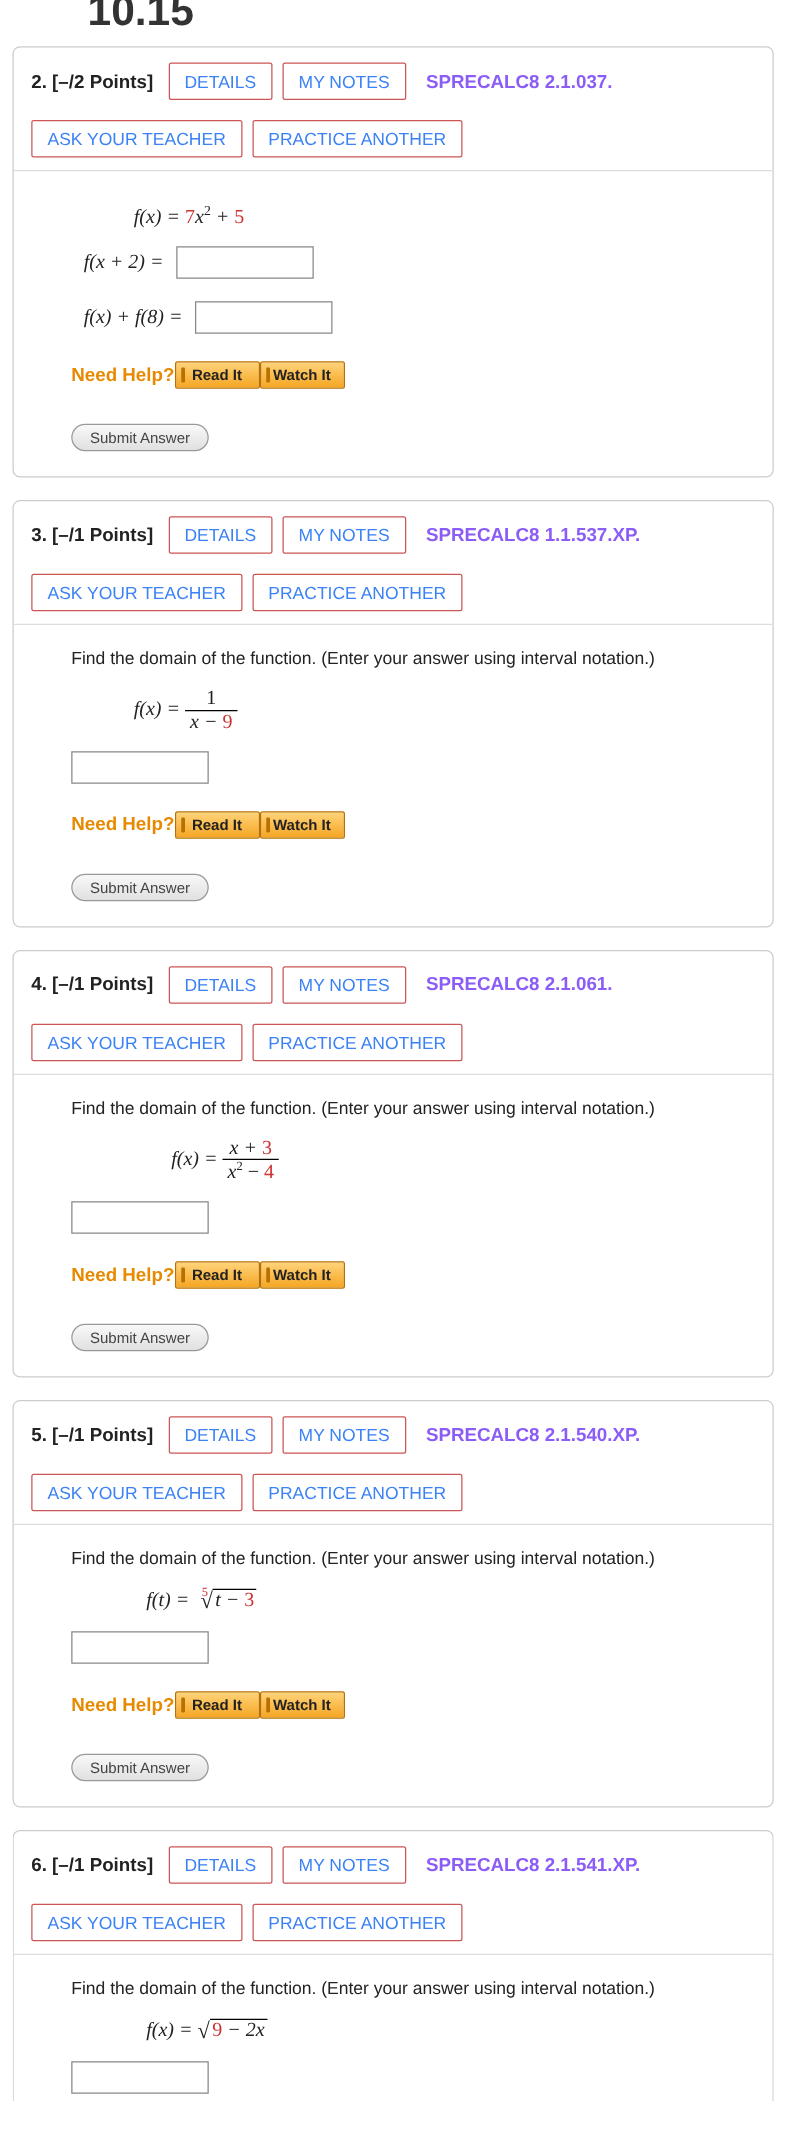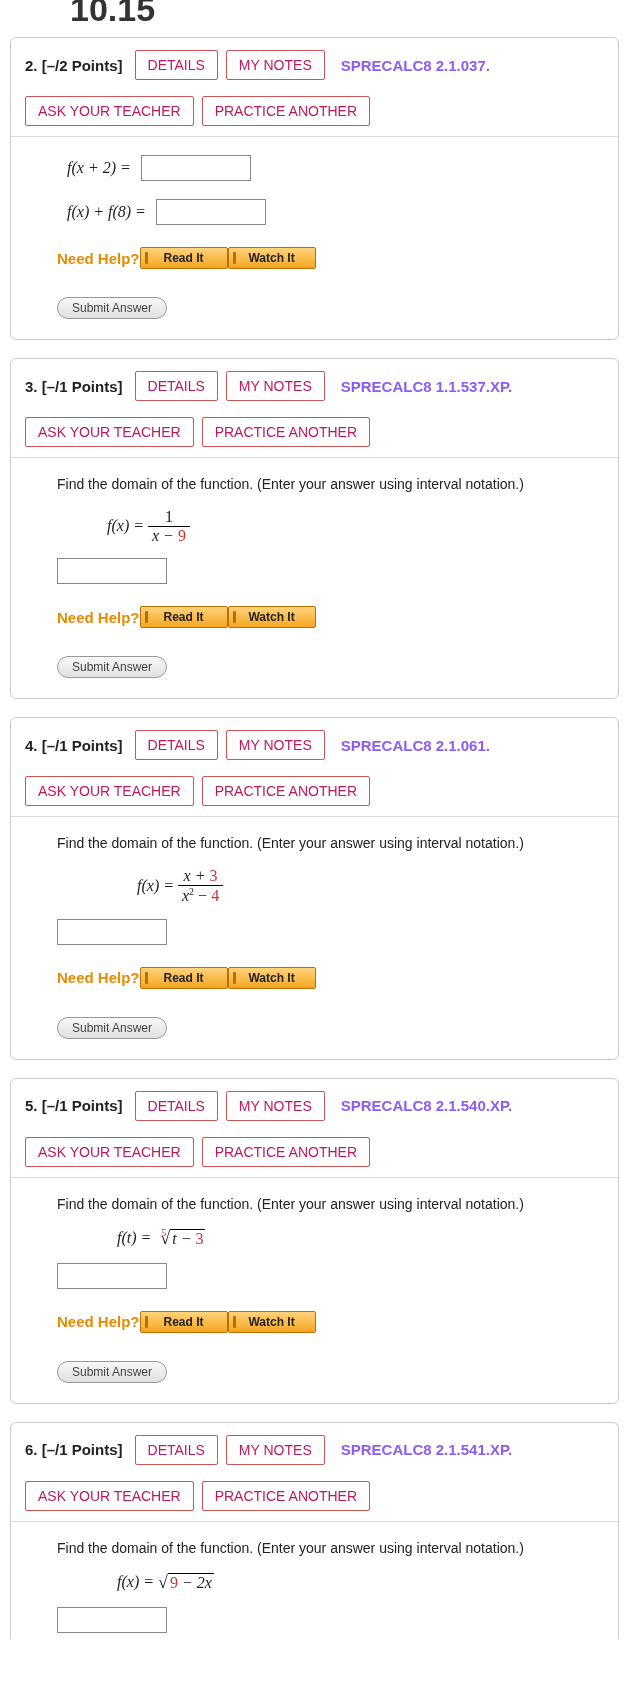--- a/index.html
+++ b/index.html
@@ -34,21 +34,21 @@
     border-bottom: 1px solid #ddd;
   }
   .q-num {
     font-weight: bold;
     font-size: 15px;
     margin-right: 4px;
     white-space: nowrap;
   }
   .hbtn {
     border: 1px solid #c55;
-    color: #be185d;
+    color: #3b82f6;
     background: #fff;
     padding: 6px 12px;
     font-size: 14px;
     font-weight: 500;
     border-radius: 2px;
     cursor: pointer;
     white-space: nowrap;
   }
   .src {
     font-weight: bold;
@@ -100,21 +100,21 @@
     align-items: center;
     gap: 0;
   }
   .help-btn {
     background: linear-gradient(#ffd37a, #f5a623);
     border: 1px solid #b87000;
     color: #222;
     font-size: 12px;
     font-weight: bold;
     padding: 3px 0;
-    width: 88px;
+    width: 68px;
     cursor: pointer;
     border-radius: 2px;
     position: relative;
   }
   .help-btn::before {
     content: "";
     position: absolute;
     left: 4px; top: 4px; bottom: 4px;
     width: 3px;
     background: #b87000;
@@ -178,20 +178,23 @@
       <span>[–/2 Points]</span>
     </span>
     <button class="hbtn">DETAILS</button>
     <button class="hbtn">MY NOTES</button>
     <span class="src">SPRECALC8 2.1.037.</span>
     <div style="width:100%"></div>
     <button class="hbtn">ASK YOUR TEACHER</button>
     <button class="hbtn">PRACTICE ANOTHER</button>
   </div>
   <div class="q-body">
+    <div class="formula">
+      <span>f(x) = <span class="red">7</span>x<span class="up">2</span> + <span class="red">5</span></span>
+    </div>
     <div class="input-row">
       <span>f(x + 2)  =</span>
       <input class="ans-input" type="text" style="">
     </div>
     <div class="input-row">
       <span>f(x) + f(8)  =</span>
       <input class="ans-input" type="text" style="">
     </div>
     <div class="need-help">
       <span>Need Help?</span>

